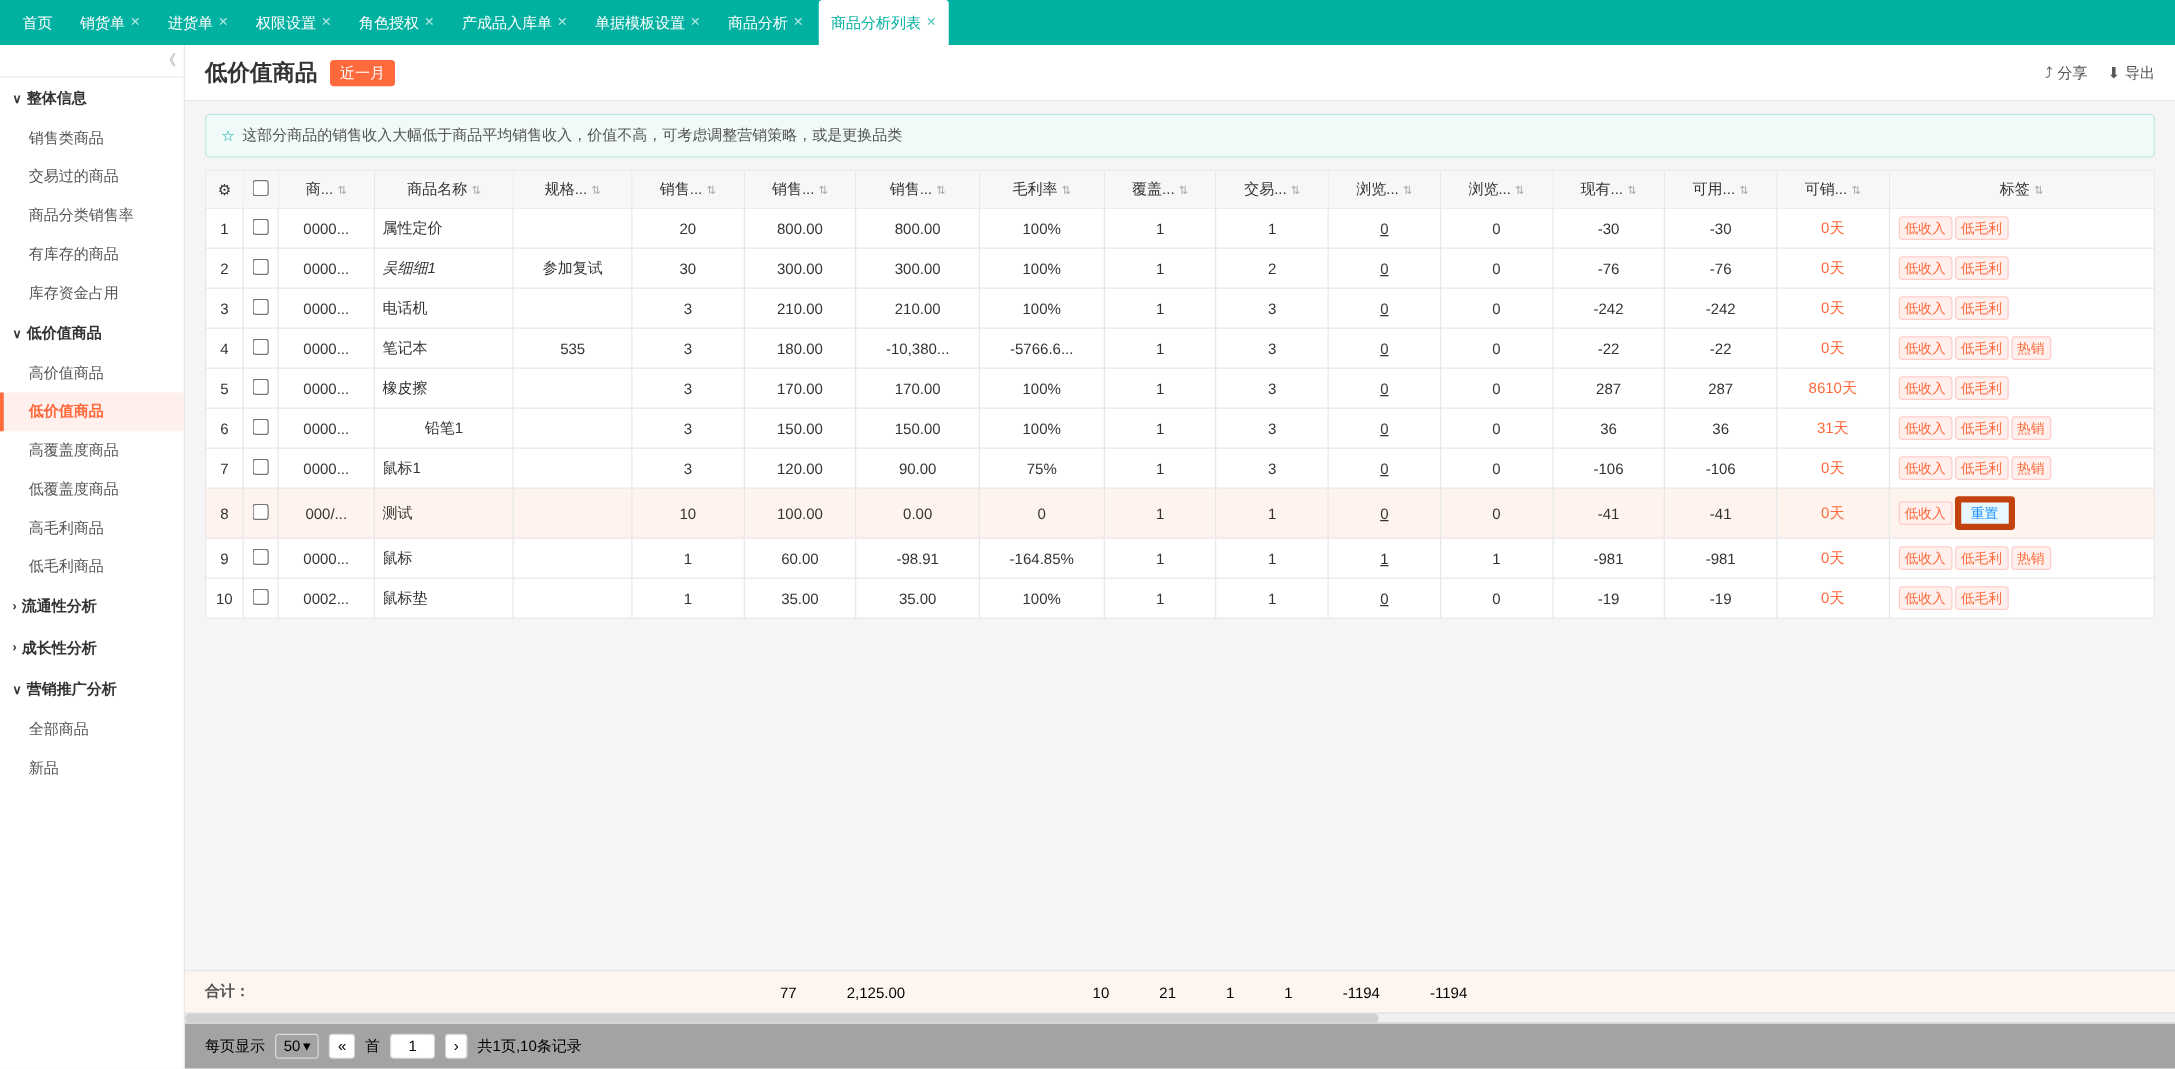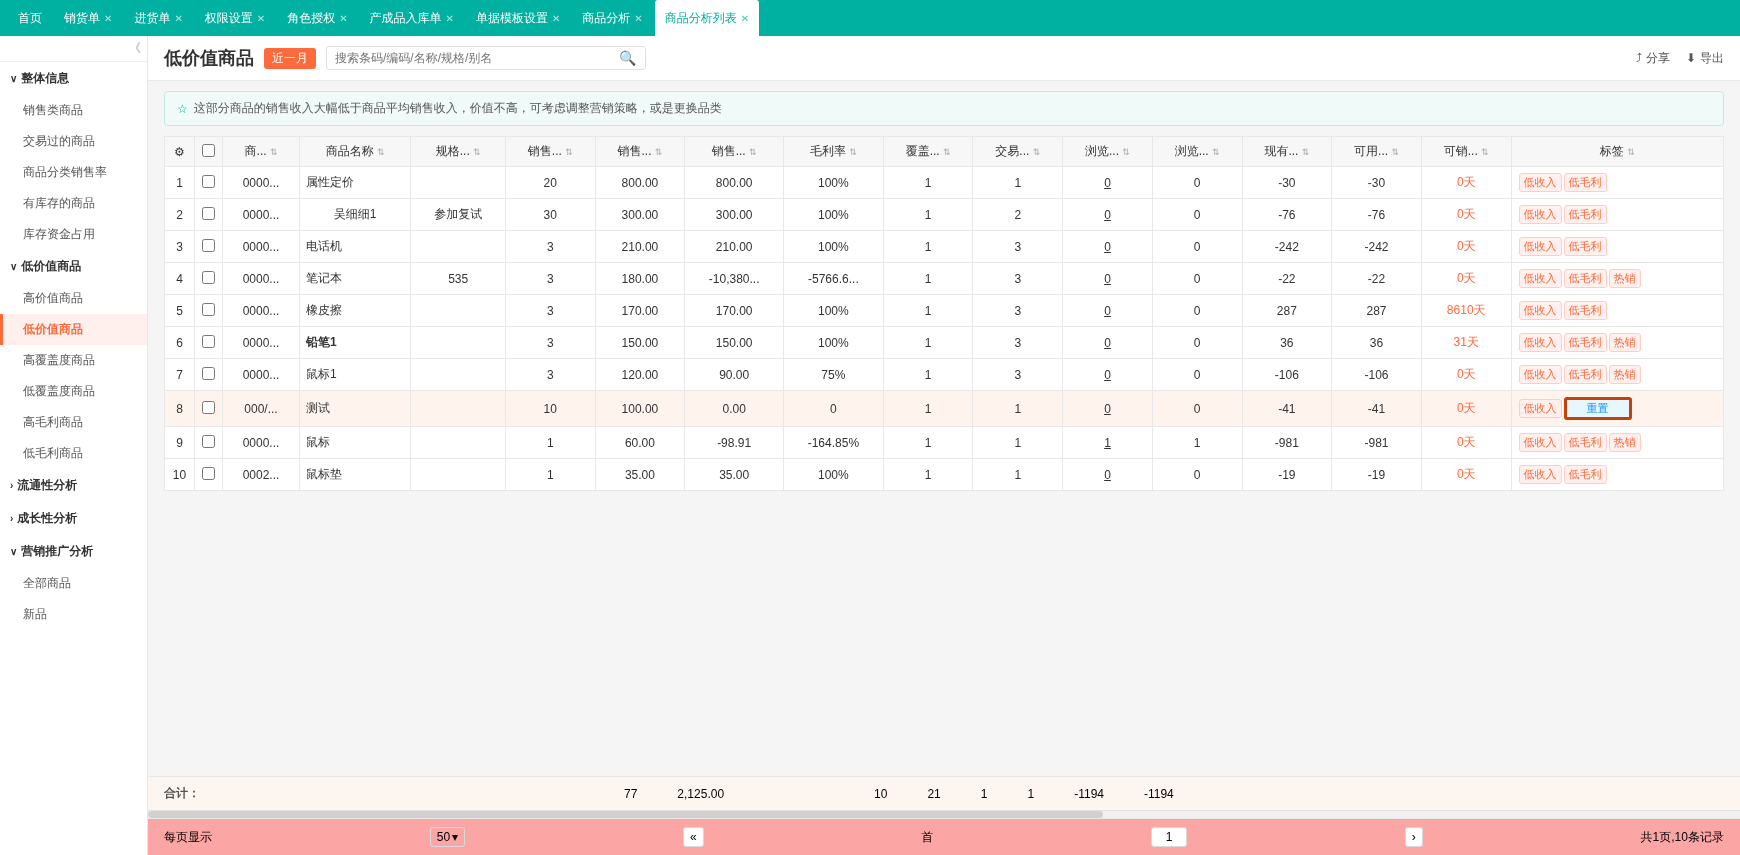--- a/index.html
+++ b/index.html
@@ -173,41 +173,41 @@
       text-align: center;
       color: #333;
       white-space: nowrap;
     }
     tr.highlighted td { background: #fff3ee; }
     .sort-icon { color: #aaa; font-size: 9px; }
     .gear-col { width: 30px; }
     .check-col { width: 28px; }
 
     .tag-orange { color: #ff6a3c; background: #fff0ee; border: 1px solid #ffccc7; border-radius: 3px; padding: 1px 4px; font-size: 11px; margin: 1px; display: inline-block; }
-    .tag-blue { color: #1890ff; background: #e6f7ff; border: 3px solid #c2410c; border-radius: 3px; padding: 1px 20px; font-size: 11px; margin: 1px; display: inline-block; }
+    .tag-blue { color: #1890ff; background: #e6f7ff; border: 5px solid #c2410c; border-radius: 3px; padding: 1px 8px; font-size: 11px; margin: 1px; display: inline-block; }
     .tag-days { color: #ff6a3c; font-size: 12px; }
 
     
     .footer-bar {
       background: #fdf6f0;
       border-top: 1px solid #e8e8e8;
       padding: 8px 16px;
       display: flex;
       align-items: center;
       gap: 10px;
     }
     .total-label { color: #555; font-weight: bold; min-width: 60px; }
 
     
     .pagination-bar {
       display: flex;
       align-items: center;
-      justify-content: space-between;
+      justify-content: flex-start;
       padding: 8px 16px;
-      background: #fca5a5;
+      background: #a3a3a3;
       border-top: 1px solid #e8e8e8;
       gap: 8px;
     }
     .page-size-box {
       border: 1px solid #d9d9d9;
       border-radius: 3px;
       padding: 2px 6px;
       display: flex;
       align-items: center;
       gap: 2px;
@@ -326,24 +326,20 @@
     </div>
     <div class="sidebar-item">全部商品</div>
     <div class="sidebar-item">新品</div>
   </div>
 
   <div class="main-content">
 
     <div class="header-bar">
       <span class="page-title">低价值商品</span>
       <button class="tag-btn">近一月</button>
-      <div class="search-box">
-        <input type="text" placeholder="搜索条码/编码/名称/规格/别名" style="">
-        <span class="search-icon">🔍</span>
-      </div>
       <div class="header-right">
         <div class="action-btn">
           <span>⤴</span>
           <span>分享</span>
         </div>
         <div class="action-btn">
           <span>⬇</span>
           <span>导出</span>
         </div>
       </div>
@@ -394,21 +390,21 @@
       <td>0</td>
       <td>-30</td>
       <td>-30</td>
       <td><span class="tag-days">0天</span></td>
       <td style="text-align:left;"><span class="tag-orange">低收入</span><span class="tag-orange">低毛利</span></td>
     </tr>
             <tr>
       <td>2</td>
       <td><input type="checkbox" style=""></td>
       <td>0000...</td>
-      <td style="text-align:center;">吴细细1</td>
+      <td style="text-align:left;font-style:italic;">吴细细1</td>
       <td>参加复试</td>
       <td>30</td>
       <td>300.00</td>
       <td>300.00</td>
       <td>100%</td>
       <td>1</td>
       <td>2</td>
       <td><span style="text-decoration:underline;cursor:pointer;">0</span></td>
       <td>0</td>
       <td>-76</td>
@@ -470,21 +466,21 @@
       <td>0</td>
       <td>287</td>
       <td>287</td>
       <td><span class="tag-days">8610天</span></td>
       <td style="text-align:left;"><span class="tag-orange">低收入</span><span class="tag-orange">低毛利</span></td>
     </tr>
             <tr>
       <td>6</td>
       <td><input type="checkbox" style=""></td>
       <td>0000...</td>
-      <td style="text-align:left;font-weight:bold;">铅笔1</td>
+      <td style="text-align:center;">铅笔1</td>
       <td></td>
       <td>3</td>
       <td>150.00</td>
       <td>150.00</td>
       <td>100%</td>
       <td>1</td>
       <td>3</td>
       <td><span style="text-decoration:underline;cursor:pointer;">0</span></td>
       <td>0</td>
       <td>36</td>

